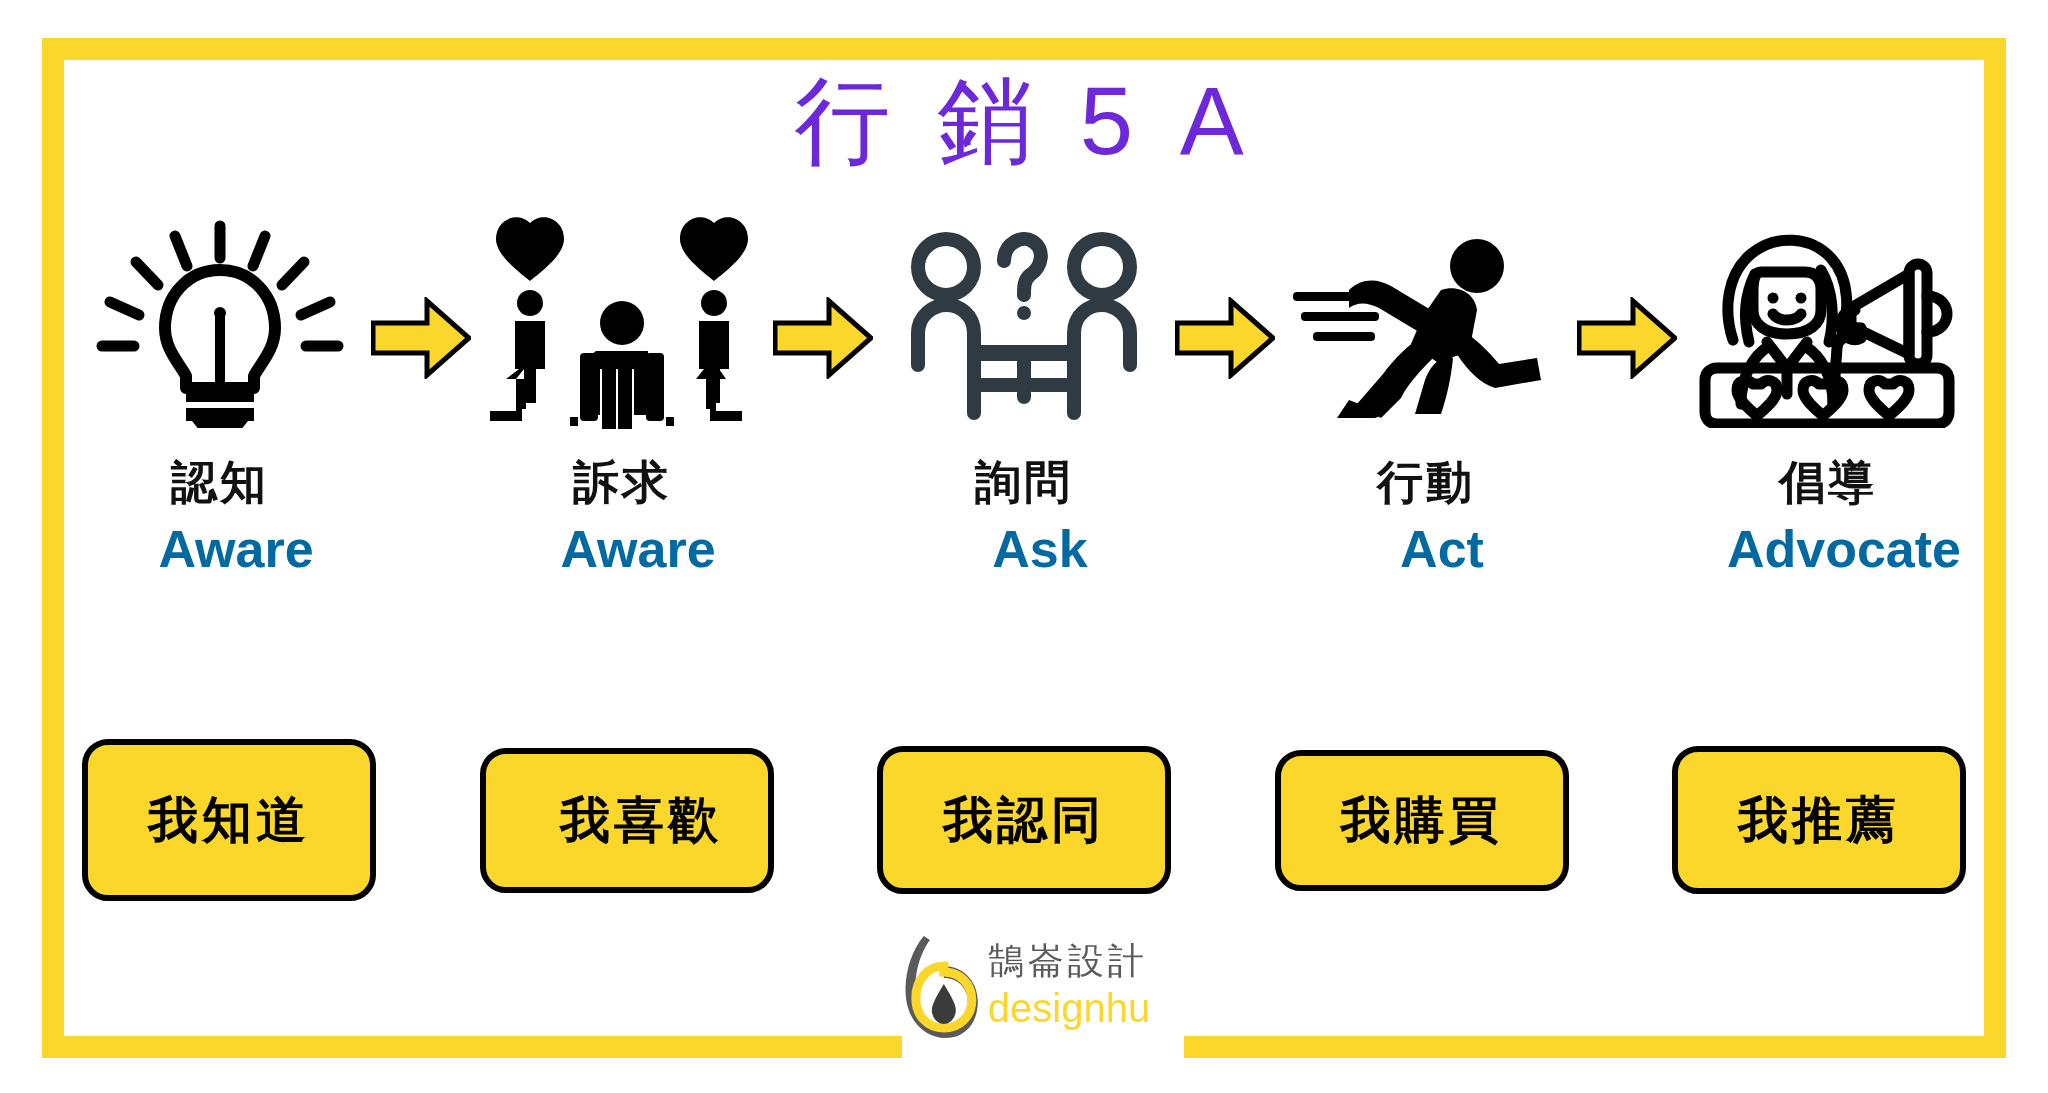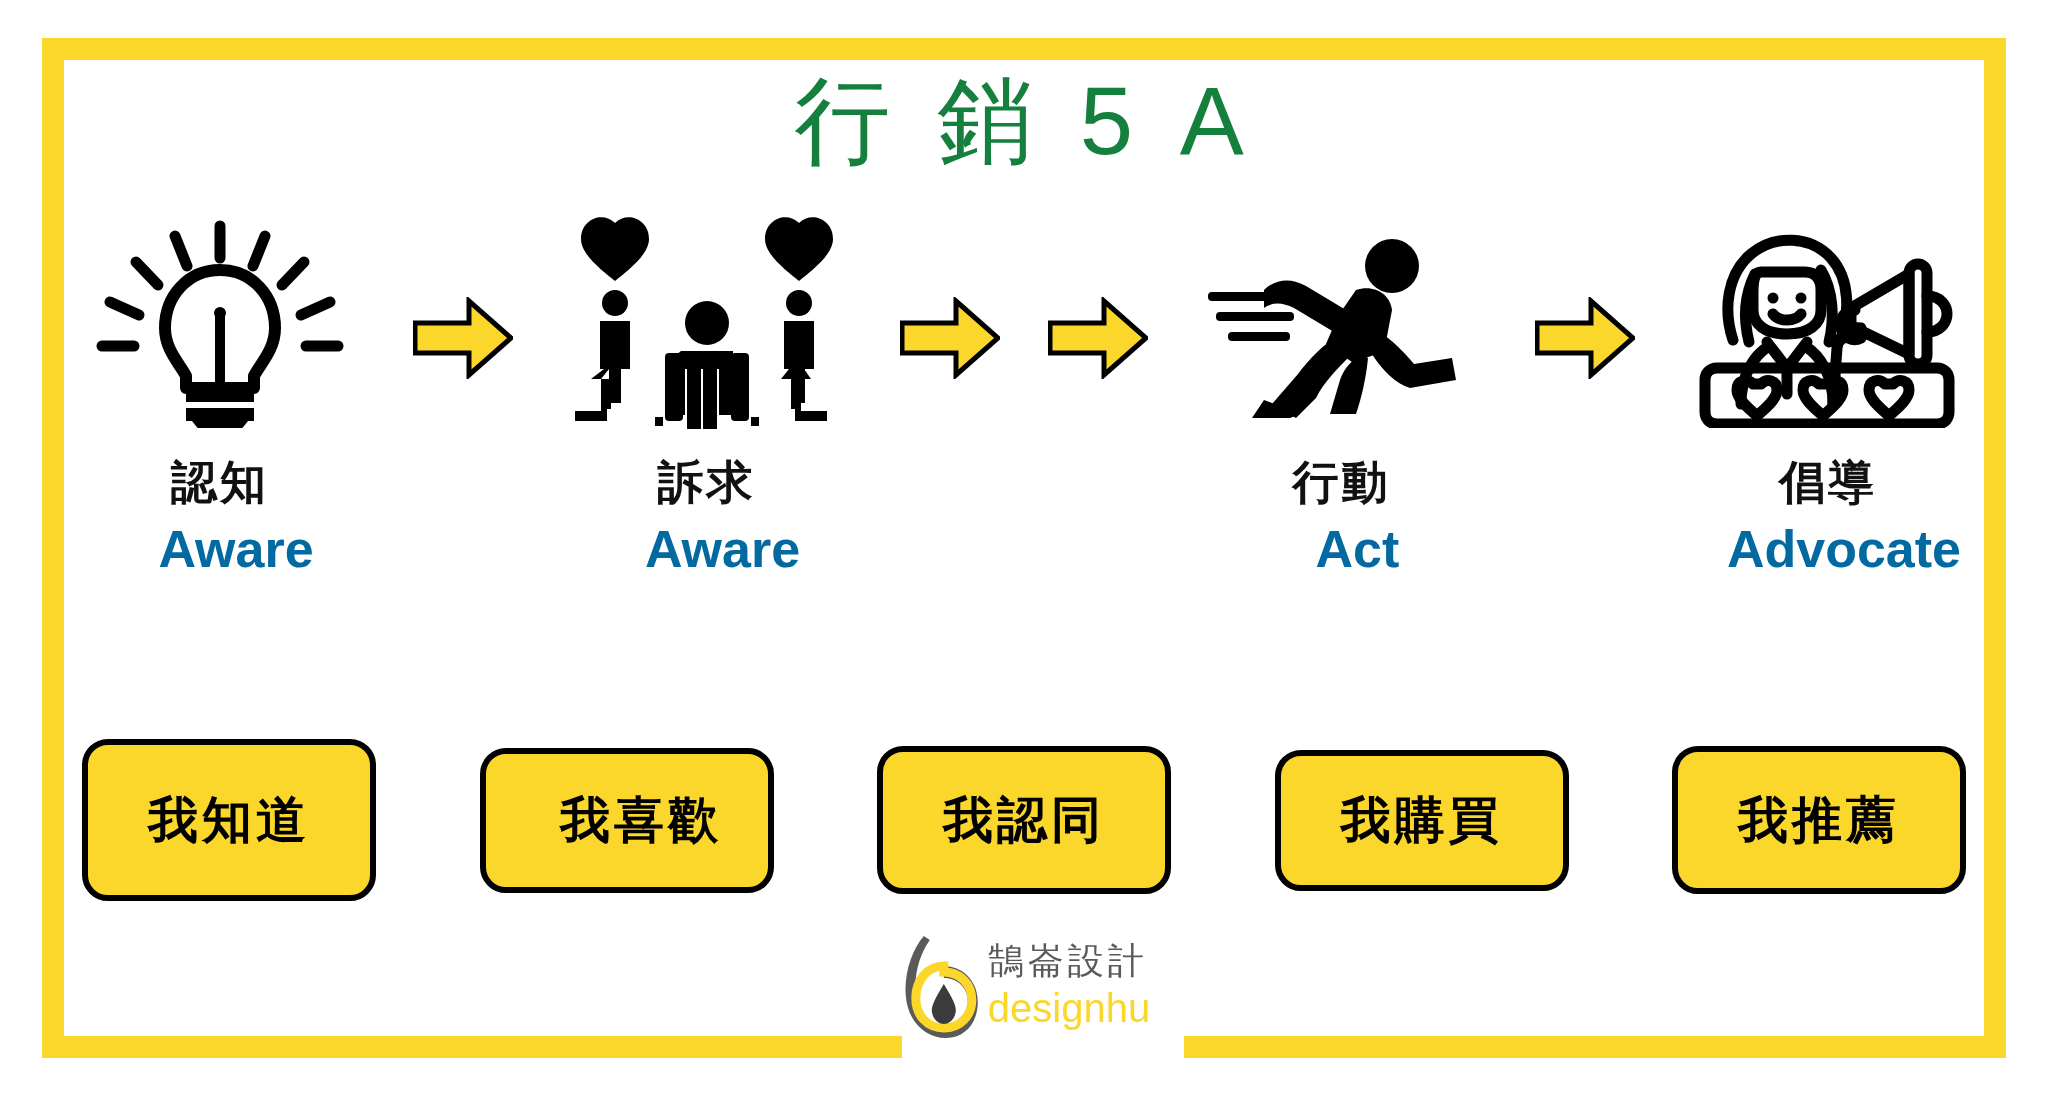--- a/index.html
+++ b/index.html
@@ -30,21 +30,21 @@
 
   
   .title {
     position: absolute;
     left: 0; top: 68px;
     width: 2048px;
     text-align: center;
     font-size: 96px;
     font-weight: 500;
     letter-spacing: 10px;
-    color: #15803d;
+    color: #6d28d9;
     line-height: 1.1;
     white-space: nowrap;
   }
 
   
   .stages {
     position: absolute;
     left: 70px;
     top: 215px;
     width: 1908px;
@@ -242,20 +242,47 @@
       <div class="label-cn">訴求</div>
       <div class="label-en">Aware</div>
     </div>
 
     <div class="arrow-cell">
       <svg width="100" height="82" viewBox="0 0 100 82">
         <path d="M2 26 L56 26 L56 4 L98 41 L56 78 L56 56 L2 56 Z" fill="#FCD72B" stroke="#000000" stroke-width="5" stroke-linejoin="miter"></path>
       </svg>
     </div>
 
+    <div class="stage">
+      <div class="icon-box">
+        <svg width="240" height="195" viewBox="0 0 240 195" fill="none" stroke="#2F3A42" stroke-width="14" stroke-linecap="round" stroke-linejoin="round">
+
+          <circle cx="42" cy="42" r="28"></circle>
+
+          <circle cx="198" cy="42" r="28"></circle>
+
+          <path d="M100 36 C100 18 118 10 128 16 C142 24 138 42 126 50 C120 55 120 62 120 70"></path>
+          <circle cx="120" cy="88" r="7" fill="#2F3A42" stroke="none"></circle>
+
+          <path d="M14 140 V108 C14 90 30 80 42 80 C56 80 70 90 70 108 V188"></path>
+
+          <path d="M226 140 V108 C226 90 210 80 198 80 C184 80 170 90 170 108 V188"></path>
+
+          <path d="M70 120 L70 160 L112 160"></path>
+
+          <path d="M170 120 L170 160 L128 160"></path>
+
+          <line x1="72" y1="128" x2="168" y2="128" stroke-width="16"></line>
+
+          <line x1="120" y1="128" x2="120" y2="172" stroke-width="14"></line>
+        </svg>
+      </div>
+      <div class="label-cn">詢問</div>
+      <div class="label-en">Ask</div>
+    </div>
 
     <div class="arrow-cell">
       <svg width="100" height="82" viewBox="0 0 100 82">
         <path d="M2 26 L56 26 L56 4 L98 41 L56 78 L56 56 L2 56 Z" fill="#FCD72B" stroke="#000000" stroke-width="5" stroke-linejoin="miter"></path>
       </svg>
     </div>
 
     <div class="stage">
       <div class="icon-box">
         <svg width="270" height="190" viewBox="0 0 270 190" fill="#000000">

